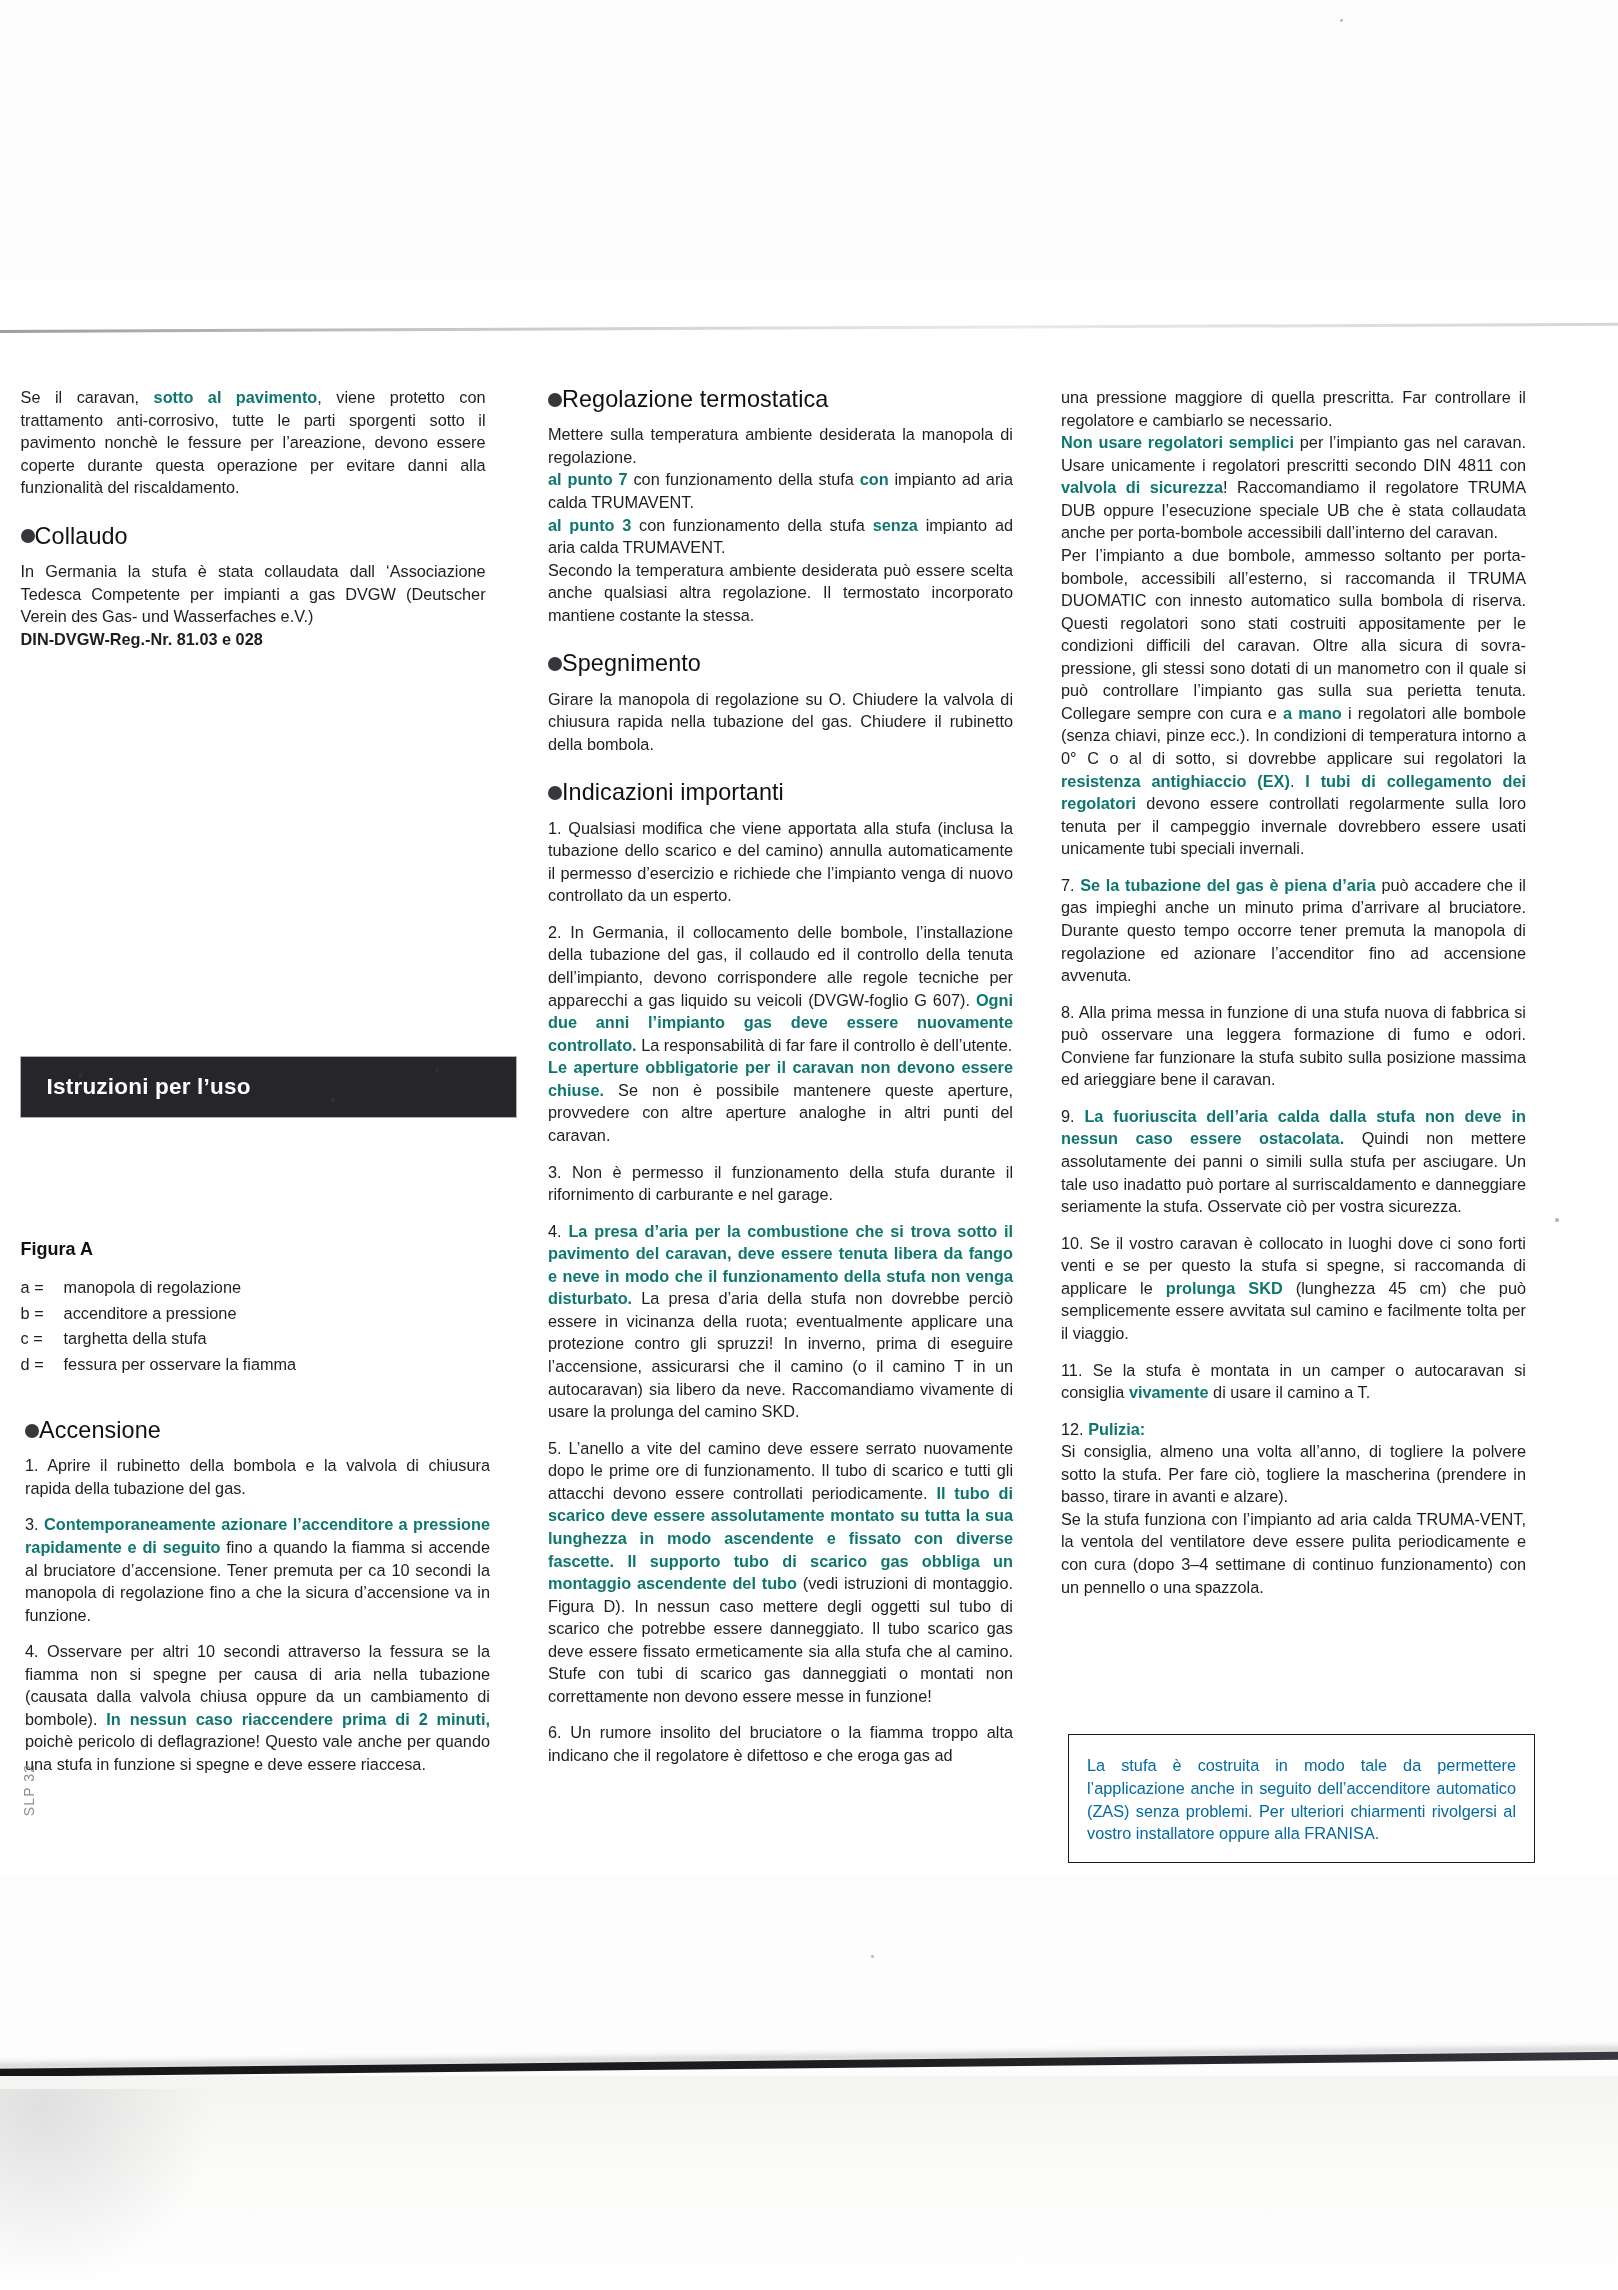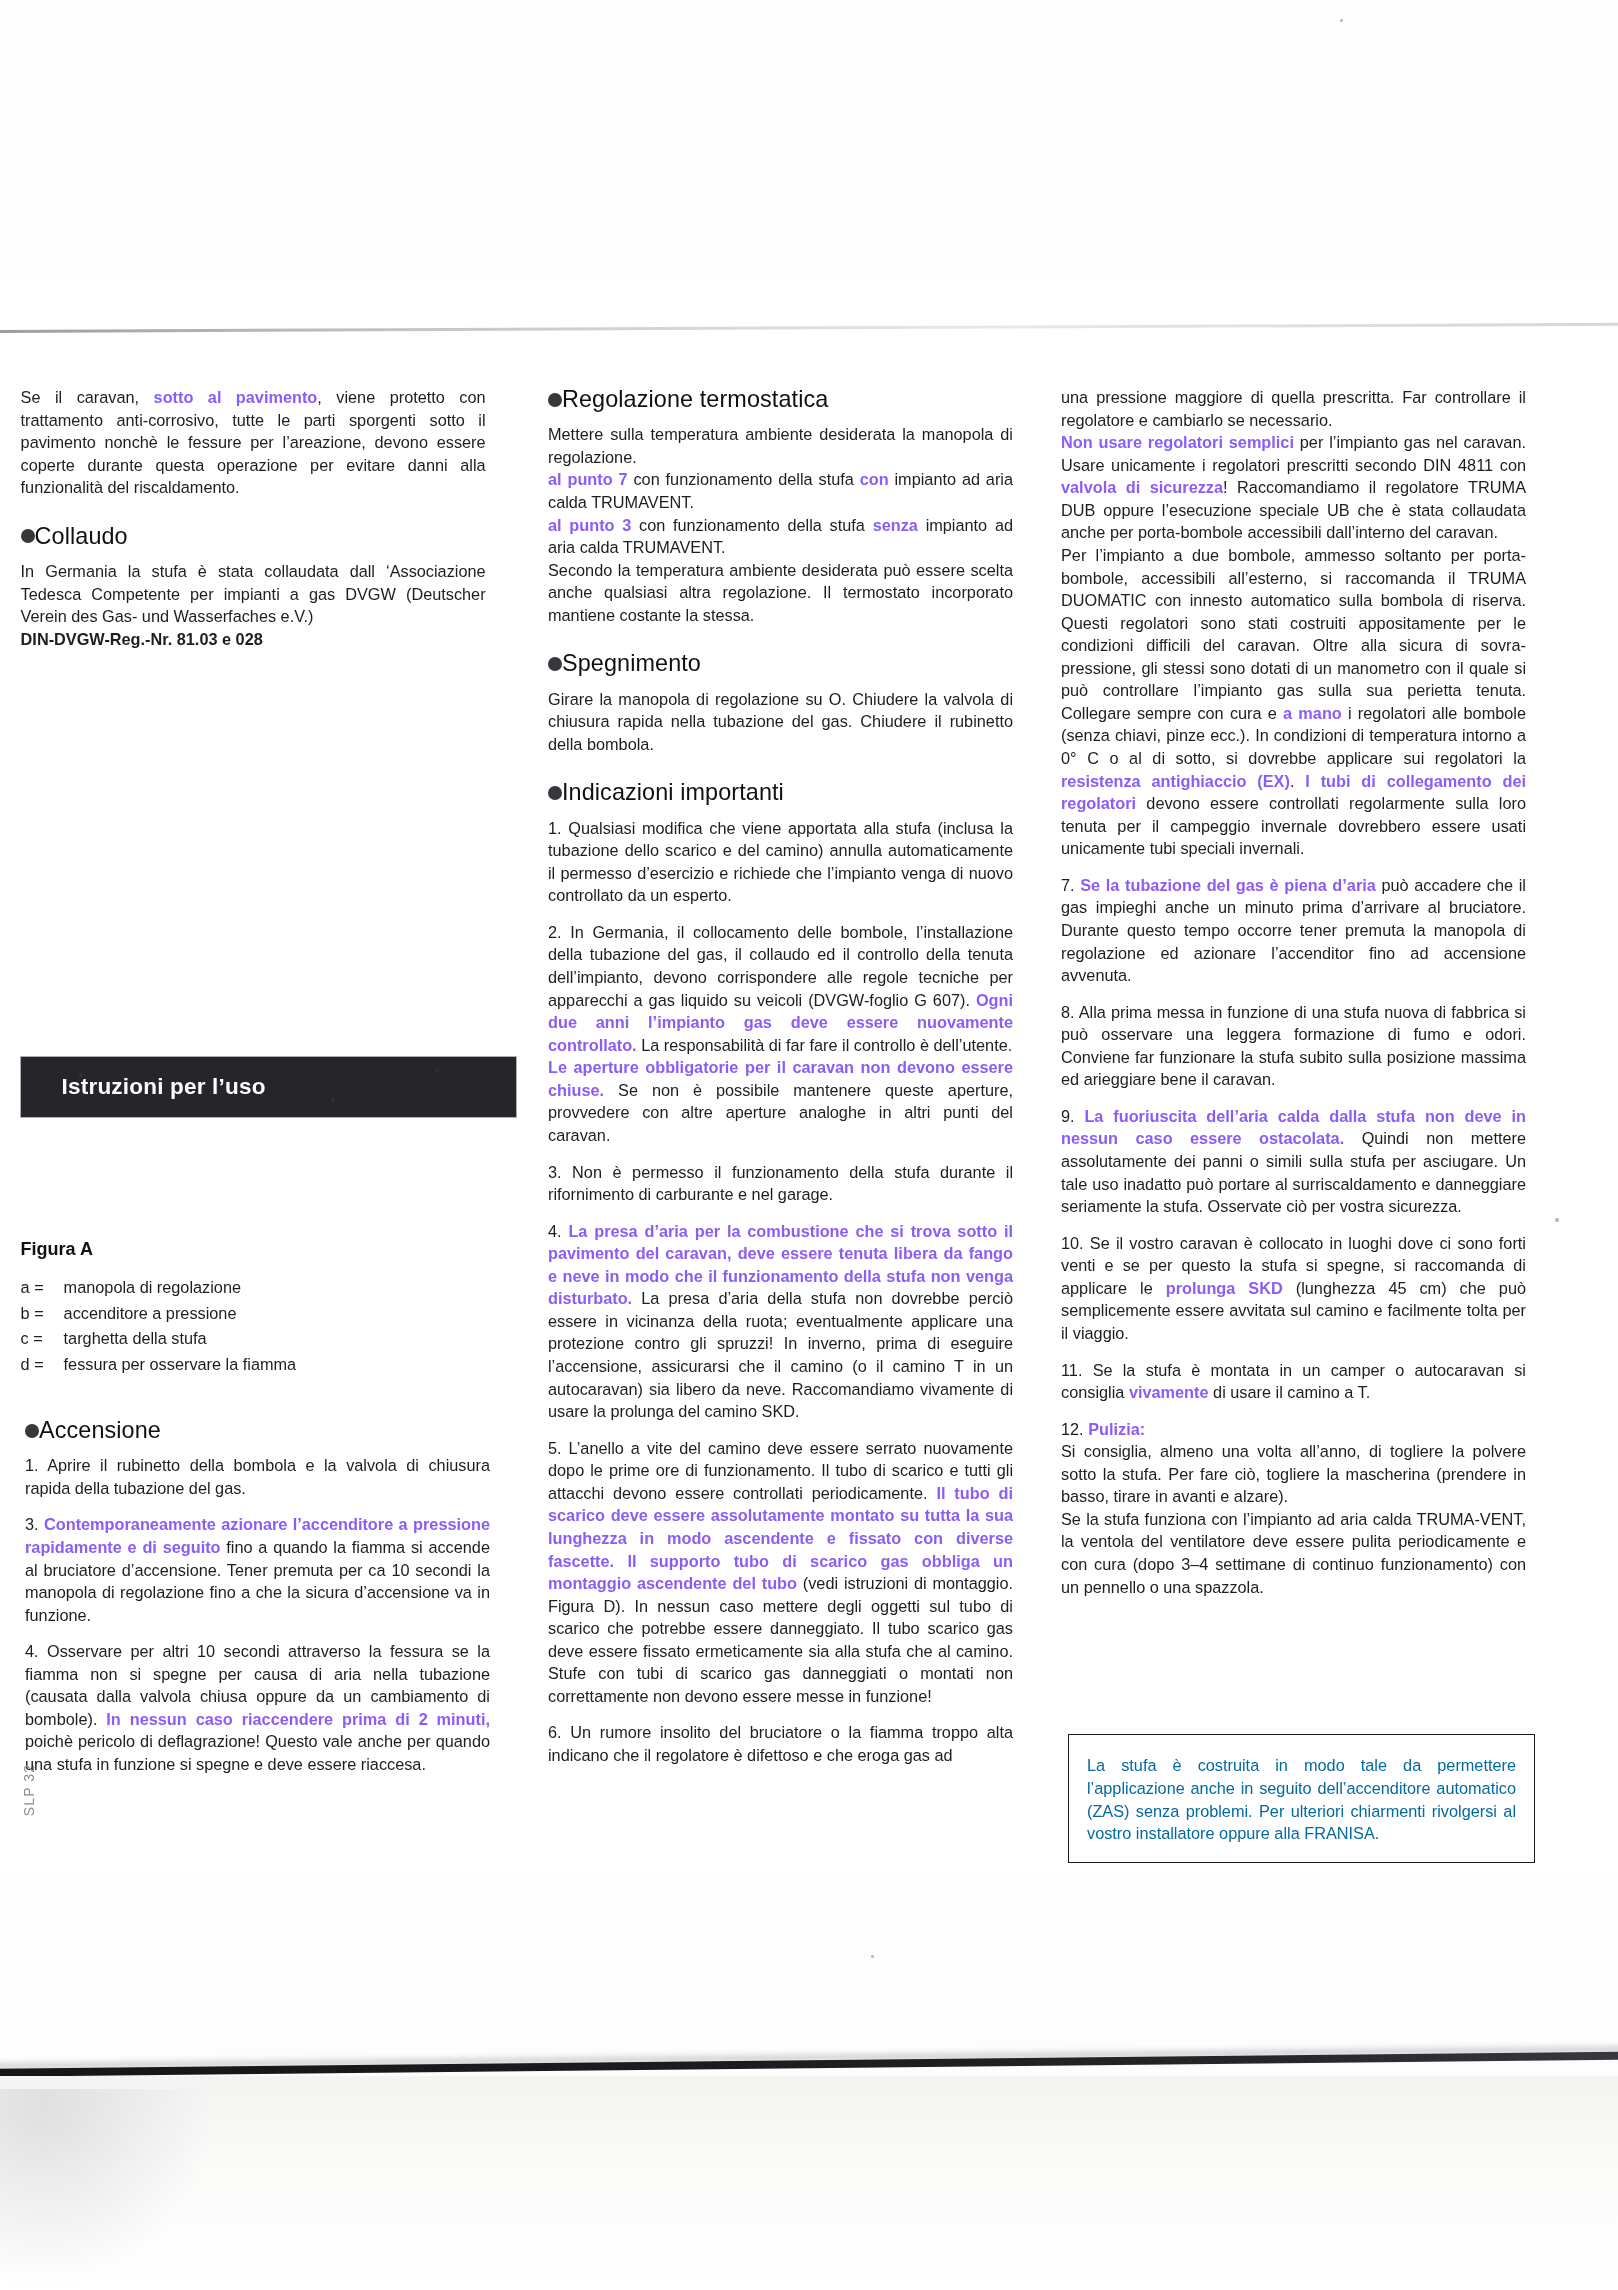--- a/index.html
+++ b/index.html
@@ -124,21 +124,21 @@
   h2.section .bullet {
     display: inline-block;
     width: 14px;
     height: 14px;
     border-radius: 50%;
     background: #37373c;
     flex: 0 0 auto;
   }
   h2.section.first { margin-top: 0; }
 
-  b, strong { font-weight: 700; color: #8b5cf6; }
+  b, strong { font-weight: 700; color: #0f766e; }
 
   
   .banner {
     position: absolute;
     left: 20.6px;
     top: 1057px;
     width: 495px;
     height: 60px;
     background: #26262a;
     background-image:
@@ -147,21 +147,21 @@
       radial-gradient(circle at 84% 22%, rgba(255,255,255,.04) 0 1.9px, rgba(0,0,0,0) 1.9px);
     display: flex;
     align-items: center;
     box-shadow: 0 0 0 0.9px rgba(0,0,0,.35);
   }
   .banner span {
     color: #ffffff;
     font-size: 22.5px;
     font-weight: 700;
     letter-spacing: 0.2px;
-    padding-left: 41px;
+    padding-left: 26px;
   }
 
   
   .figlegend {
     position: absolute;
     left: 20.6px;
     top: 1235px;
     width: 465px;
   }
   .figlegend .fig-title {

